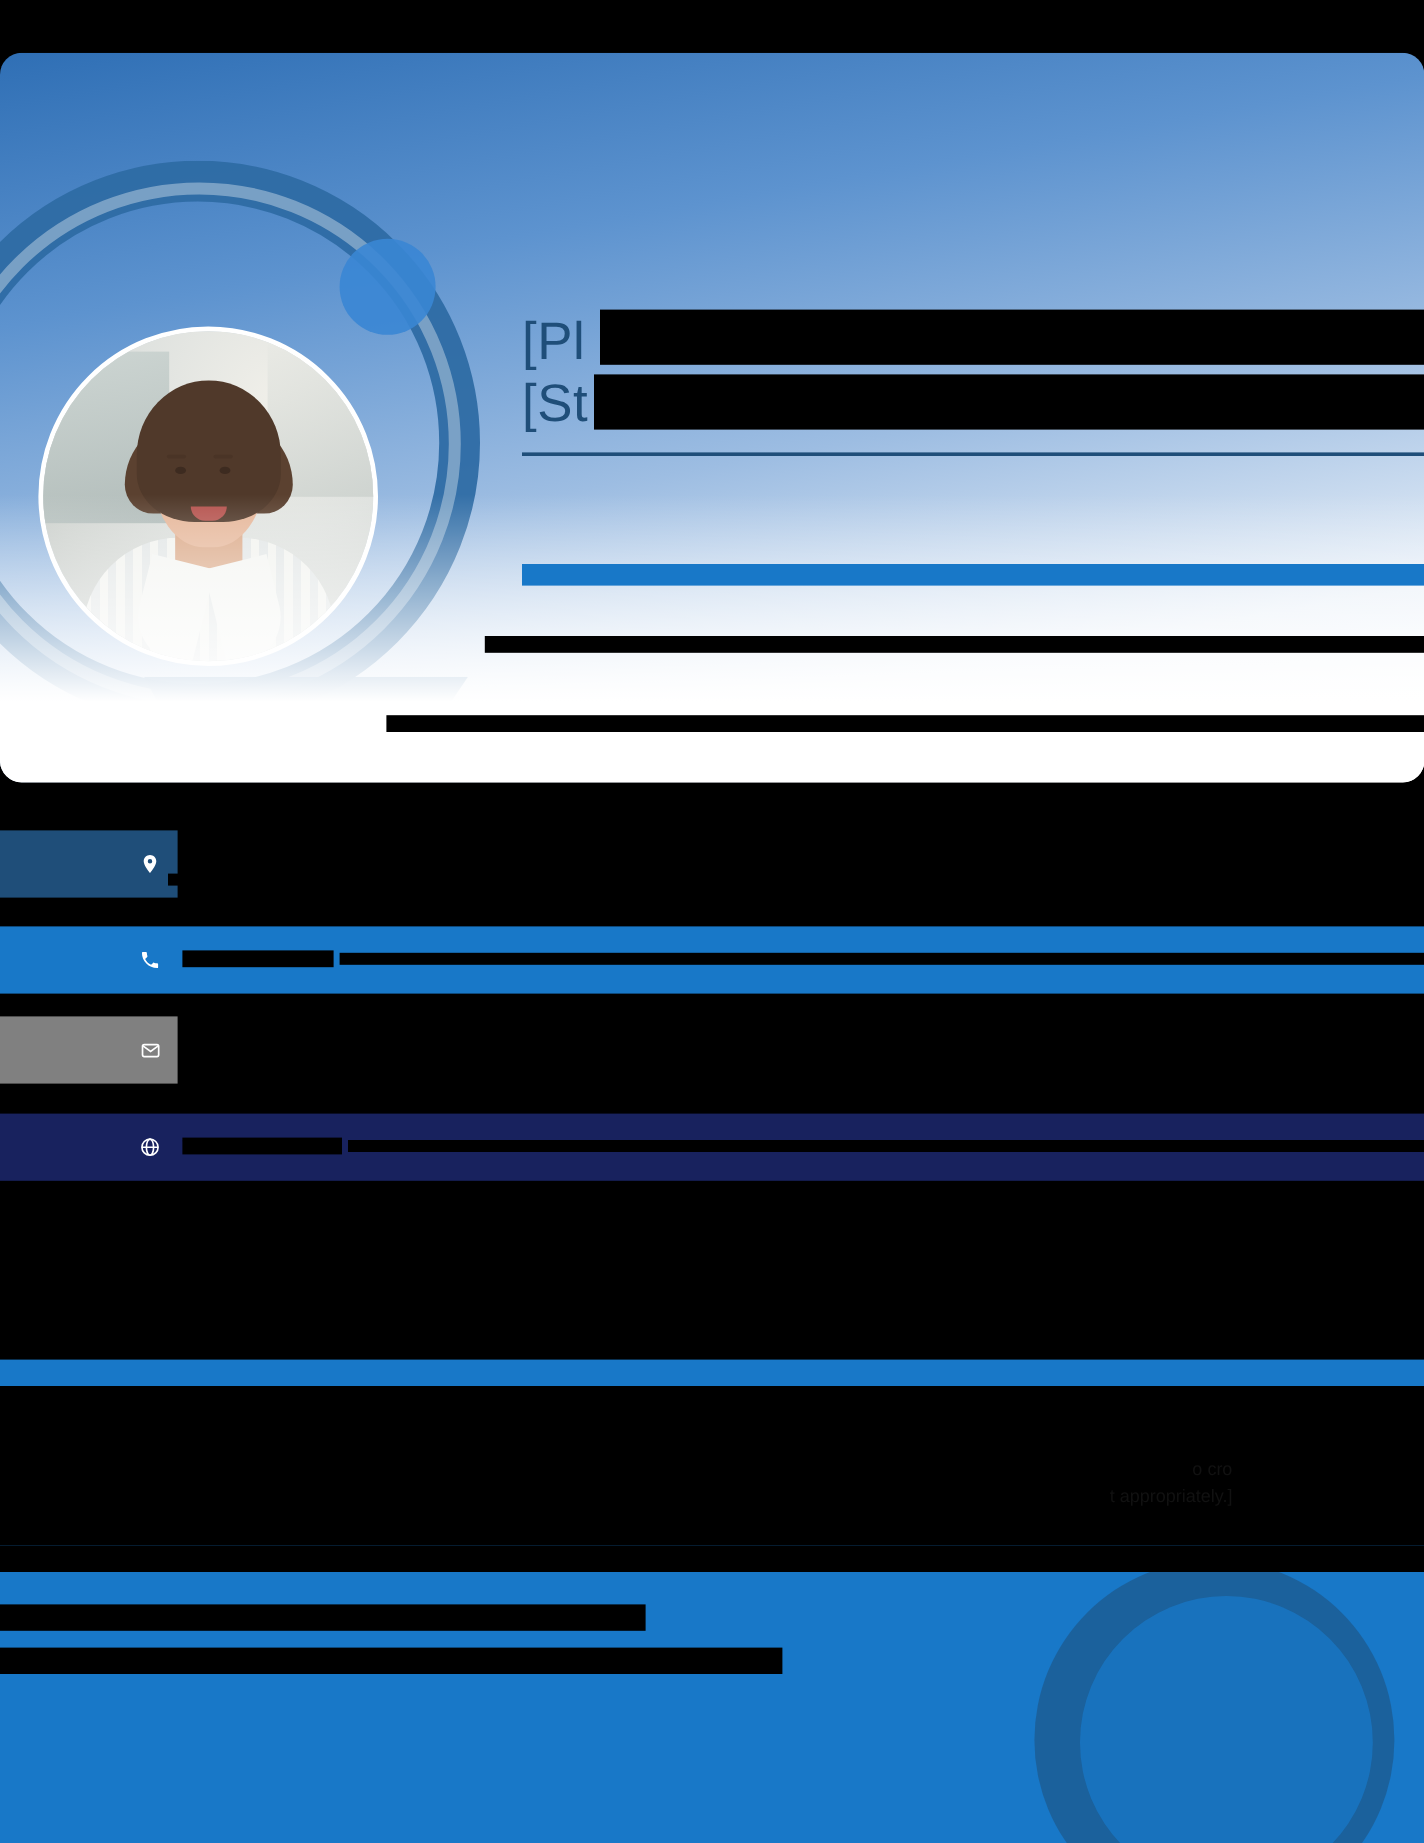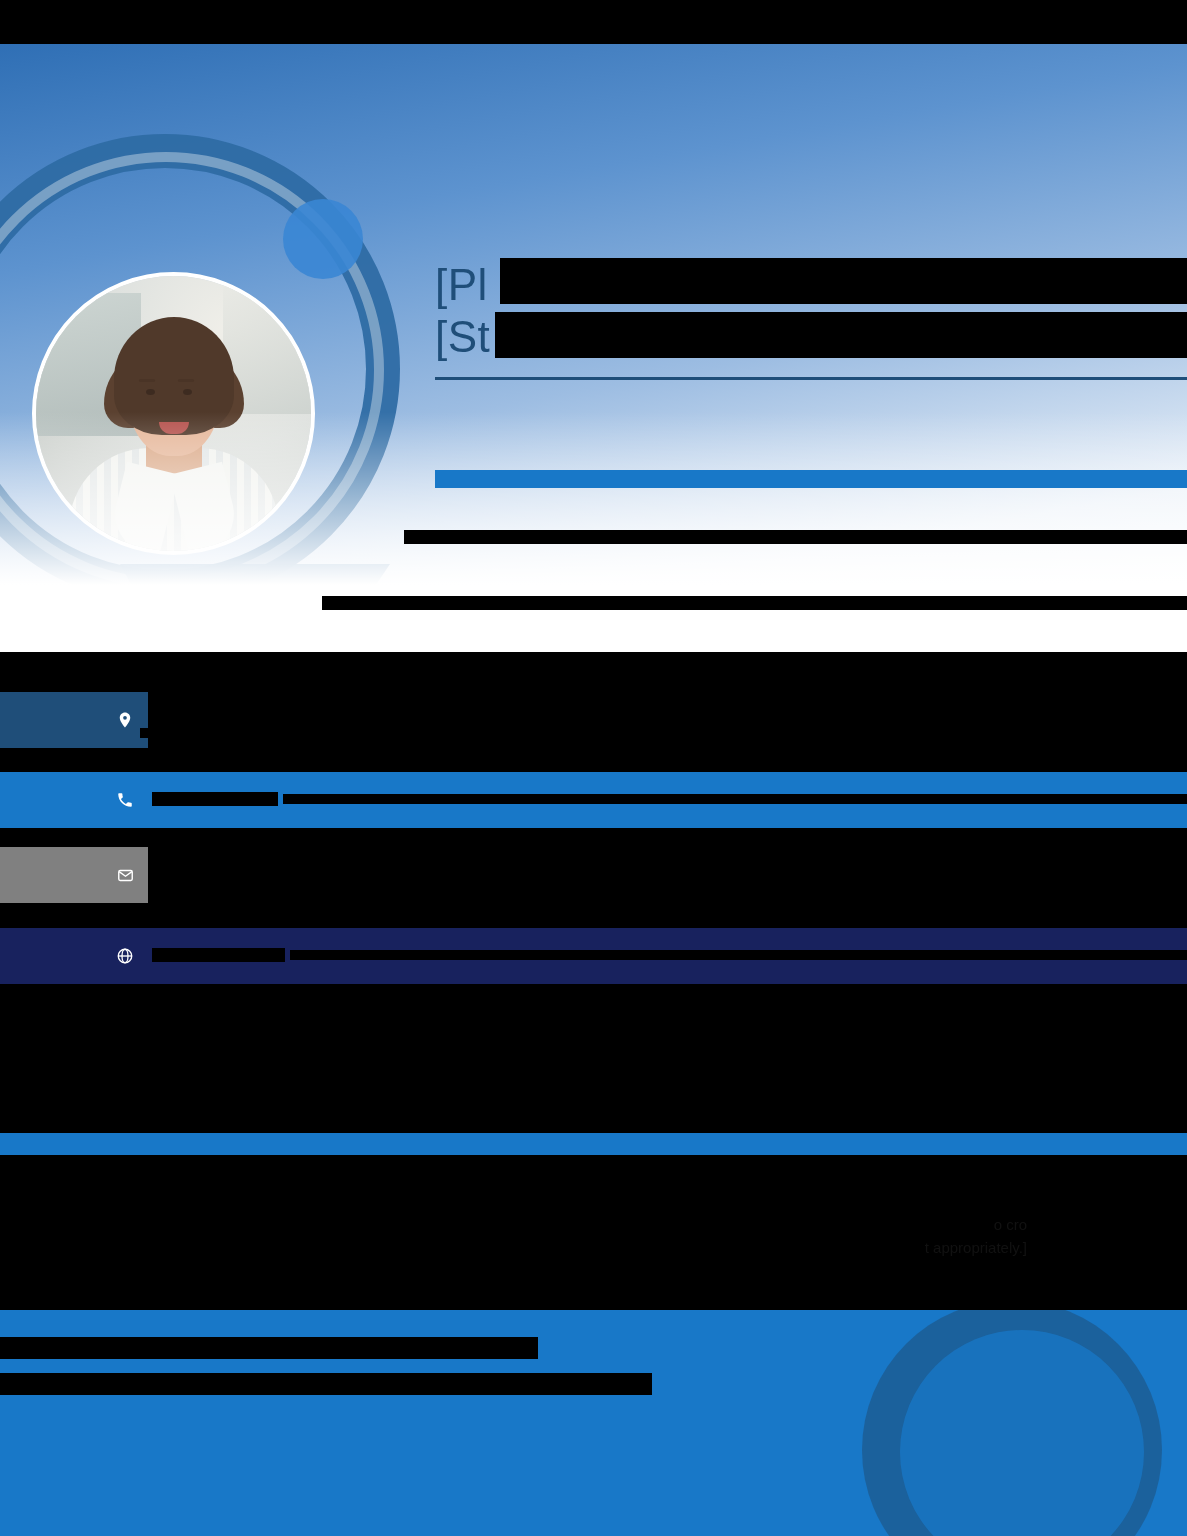--- a/index.html
+++ b/index.html
@@ -27,20 +27,21 @@
   }
 
   
   .header {
     position: absolute;
     left: 0; top: 44px;
     width: 1187px;
     height: 608px;
     background: linear-gradient(170deg, #2f6fb5 0%, #5d93cf 28%, #9dbde2 55%, #e9f0f8 80%, #ffffff 100%);
     overflow: hidden;
+    border-radius: 18px;
   }
   .header-fade {
     position: absolute;
     left: 0; bottom: 0;
     width: 100%;
     height: 240px;
     background: linear-gradient(180deg, rgba(255,255,255,0) 0%, #ffffff 72%);
   }
 
   

